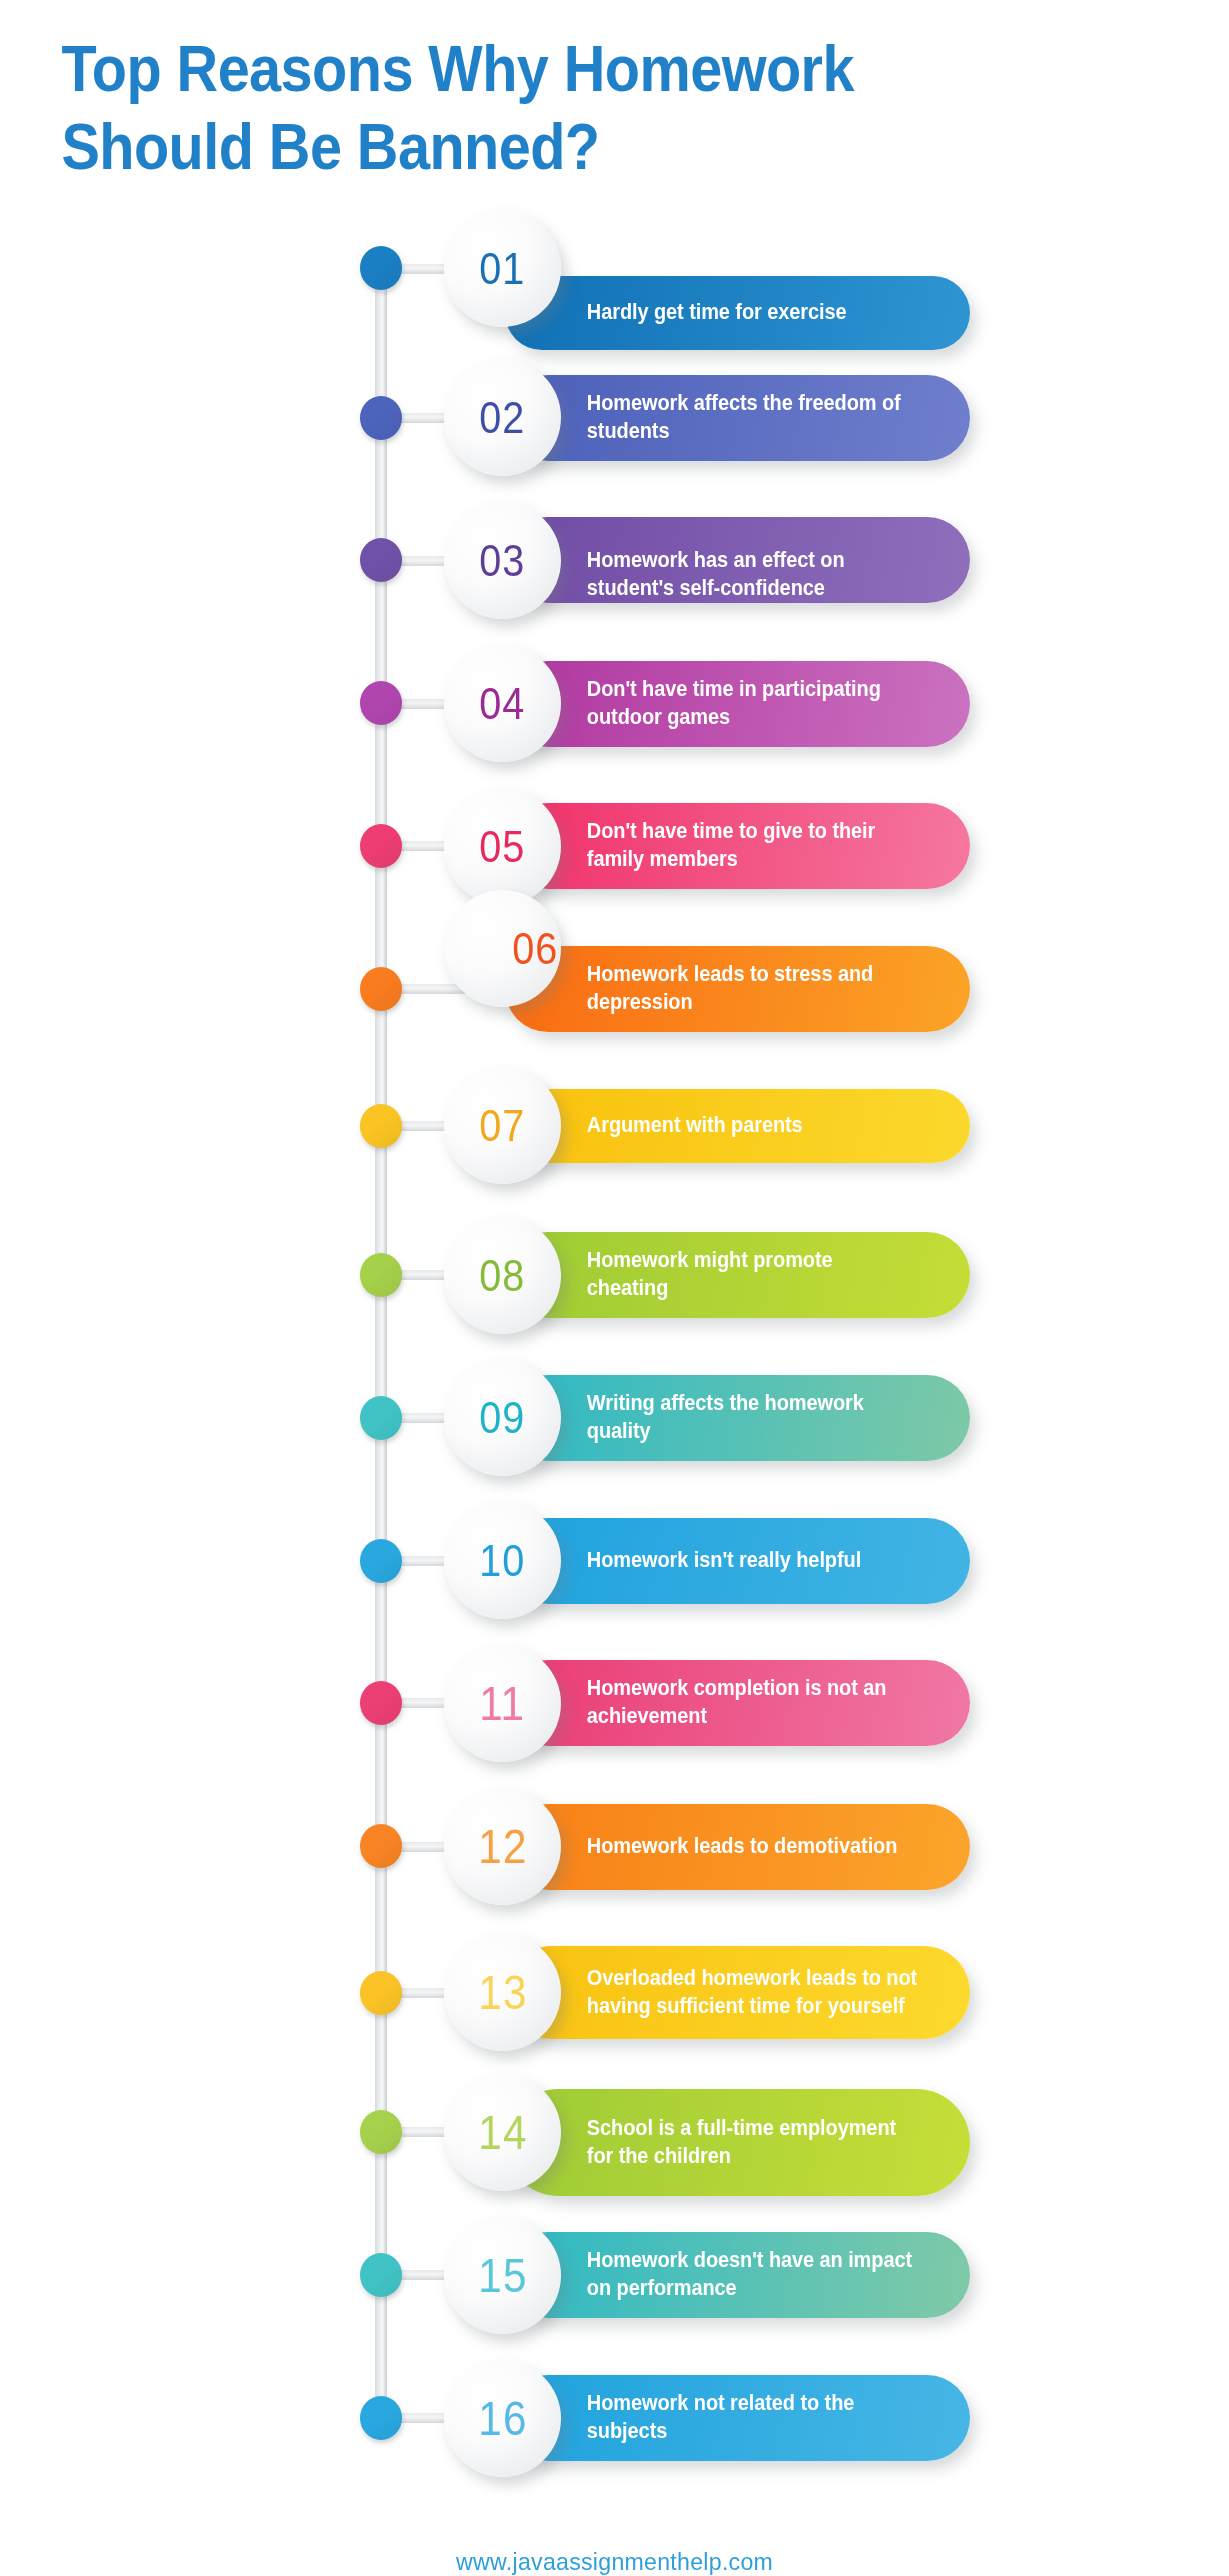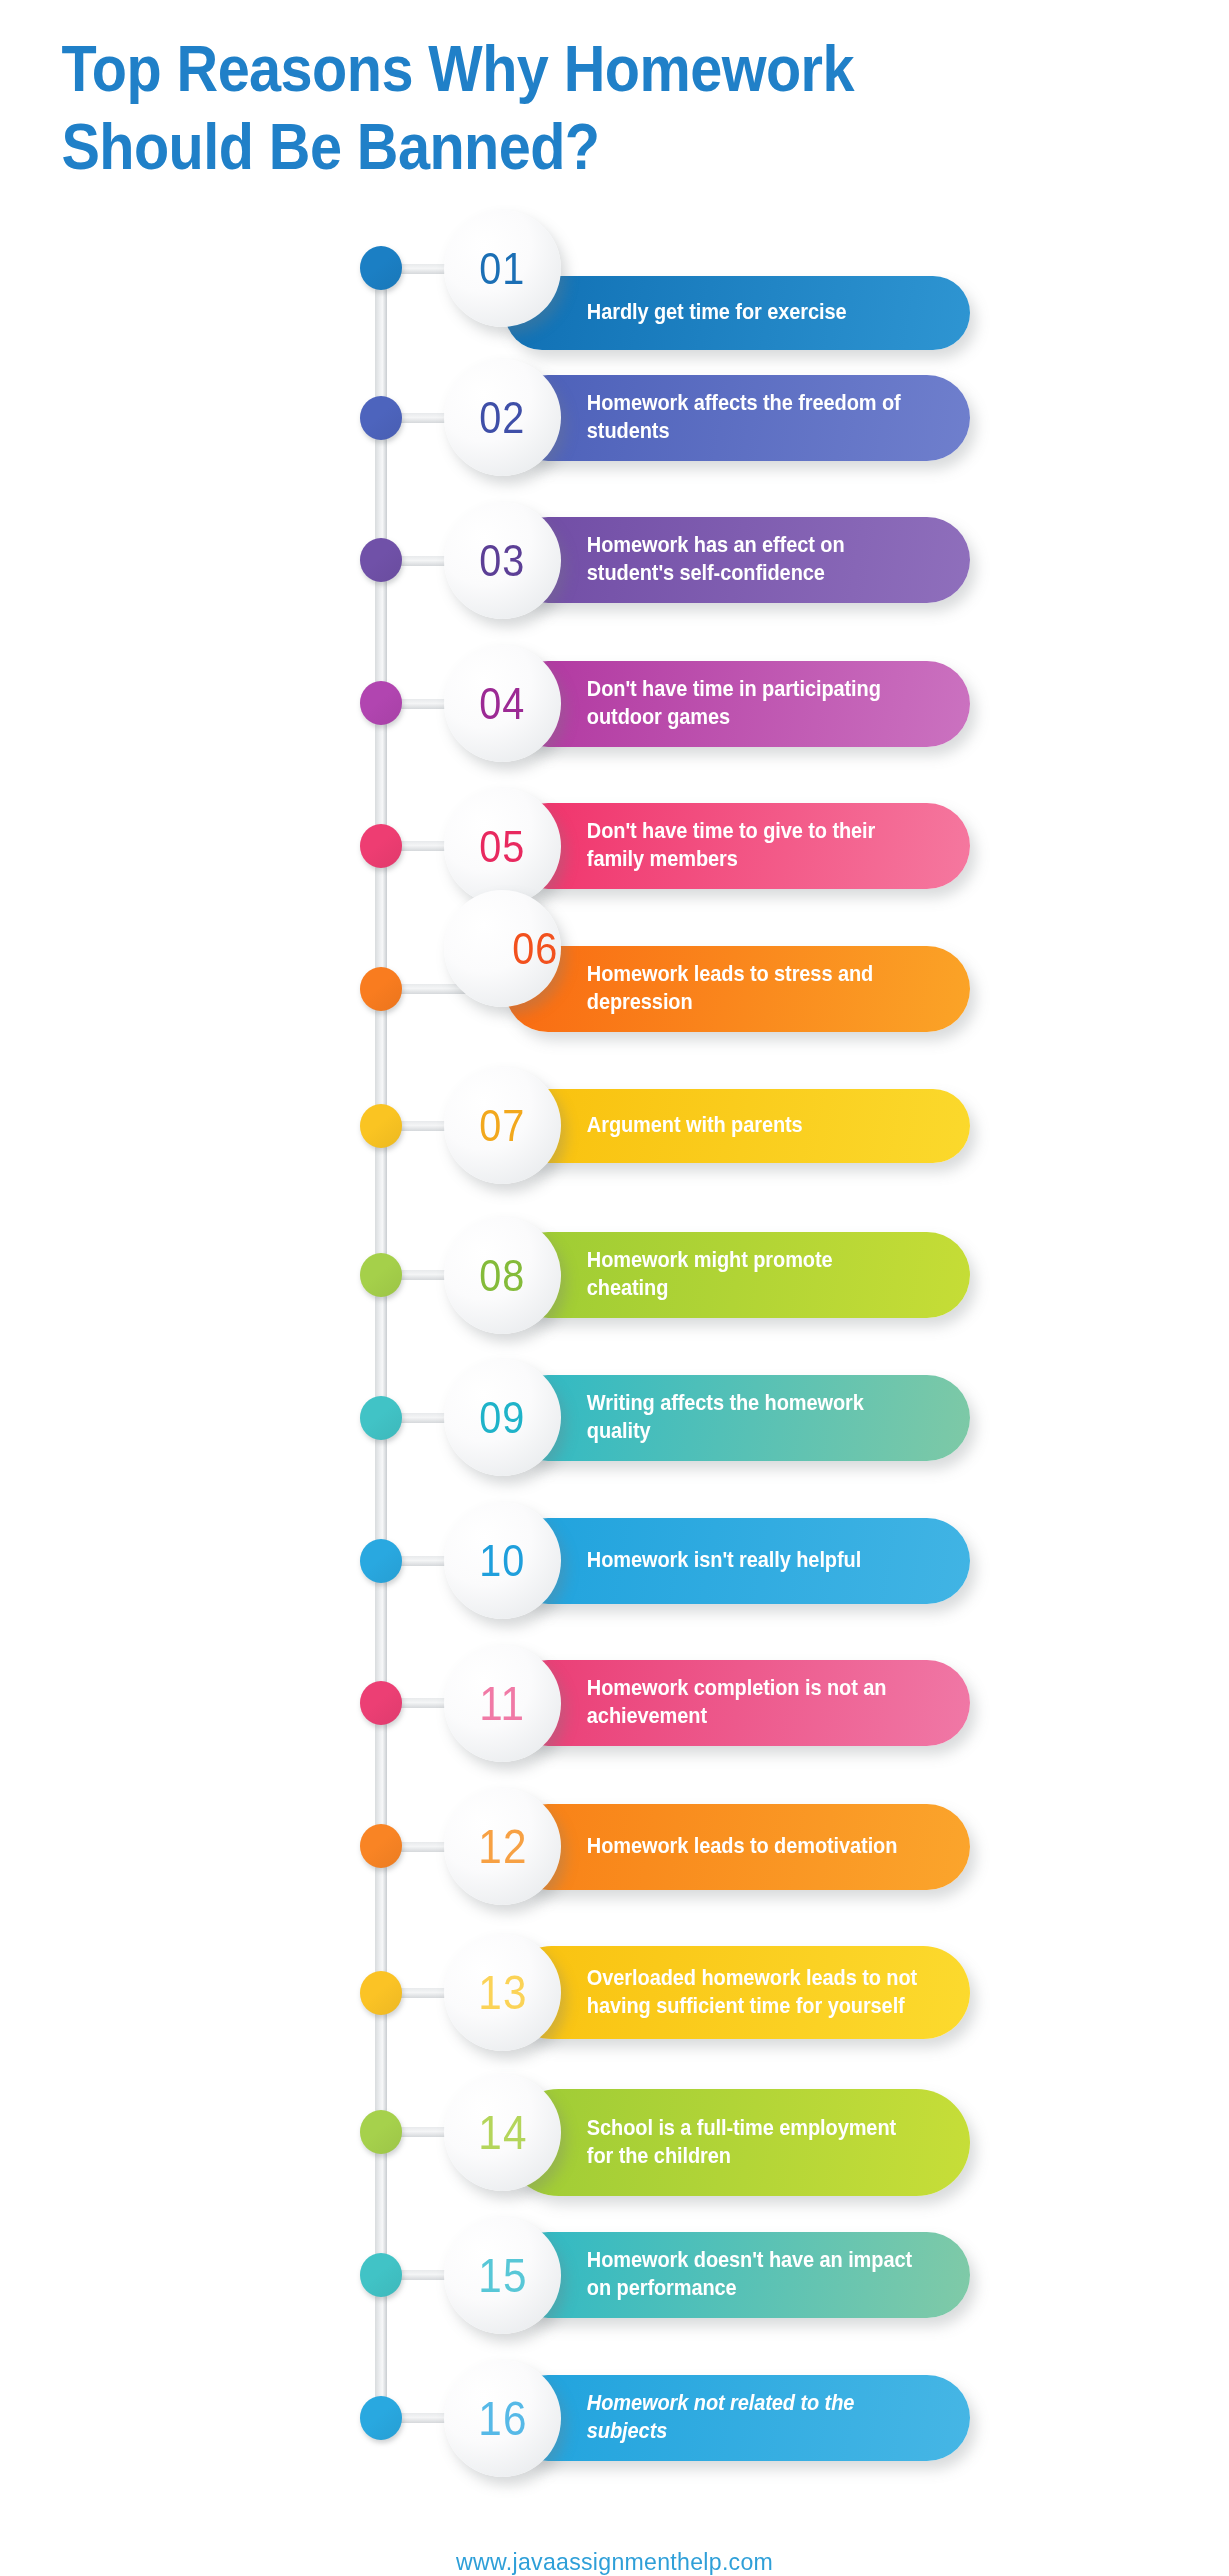--- a/index.html
+++ b/index.html
@@ -156,21 +156,21 @@
       <div class="pill" style="top: 375px; height: 86px; background: linear-gradient(100deg, rgb(75, 95, 184) 0%, rgb(111, 127, 205) 100%);">
         <div class="label">Homework affects the freedom of students</div>
       </div>
       <div class="numcircle" style="top: 359px;">
         <span class="num" style="color: rgb(63, 79, 168);">02</span>
       </div>
     </div>
     <div class="row" style="top: 0px;">
       <div class="connector" style="top: 556px;"></div>
       <div class="dot" style="top: 538px; background: linear-gradient(140deg, rgb(112, 81, 168) 0%, rgb(112, 81, 168) 45%, rgba(0, 0, 0, 0.12) 160%) rgb(112, 81, 168);"></div>
-      <div class="pill" style="top: 517px; height: 86px; background: linear-gradient(100deg, rgb(111, 75, 164) 0%, rgb(143, 111, 188) 100%);">
+      <div class="pill" style="top: 517px; height: 86px; background: linear-gradient(100deg, rgb(111, 75, 164) 0%, rgb(143, 111, 188) 100%); align-items: flex-end;">
         <div class="label">Homework has an effect on student's self-confidence</div>
       </div>
       <div class="numcircle" style="top: 502px;">
         <span class="num" style="color: rgb(92, 63, 150);">03</span>
       </div>
     </div>
     <div class="row" style="top: 0px;">
       <div class="connector" style="top: 699px;"></div>
       <div class="dot" style="top: 681px; background: linear-gradient(140deg, rgb(177, 69, 176) 0%, rgb(177, 69, 176) 45%, rgba(0, 0, 0, 0.12) 160%) rgb(177, 69, 176);"></div>
       <div class="pill" style="top: 661px; height: 86px; background: linear-gradient(100deg, rgb(176, 53, 159) 0%, rgb(203, 114, 192) 100%);">
@@ -286,21 +286,21 @@
       <div class="pill" style="top: 2232px; height: 86px; background: linear-gradient(100deg, rgb(44, 184, 198) 0%, rgb(128, 202, 167) 100%);">
         <div class="label">Homework doesn't have an impact on performance</div>
       </div>
       <div class="numcircle thin" style="top: 2217px;">
         <span class="num" style="color: rgb(75, 195, 212);">15</span>
       </div>
     </div>
     <div class="row" style="top: 0px;">
       <div class="connector" style="top: 2413px;"></div>
       <div class="dot" style="top: 2396px; background: linear-gradient(140deg, rgb(41, 168, 224) 0%, rgb(41, 168, 224) 45%, rgba(0, 0, 0, 0.12) 160%) rgb(41, 168, 224);"></div>
-      <div class="pill" style="top: 2375px; height: 86px; background: linear-gradient(100deg, rgb(31, 162, 221) 0%, rgb(70, 182, 229) 100%); font-style: italic;">
+      <div class="pill" style="top: 2375px; height: 86px; background: linear-gradient(100deg, rgb(31, 162, 221) 0%, rgb(70, 182, 229) 100%);">
         <div class="label">Homework not related to the subjects</div>
       </div>
       <div class="numcircle thin" style="top: 2360px;">
         <span class="num" style="color: rgb(73, 180, 230);">16</span>
       </div>
     </div>
   </div>
 
 <div id="footer">
   <span class="site" style="color: rgb(46, 159, 216);">www.javaassignmenthelp.com</span>

